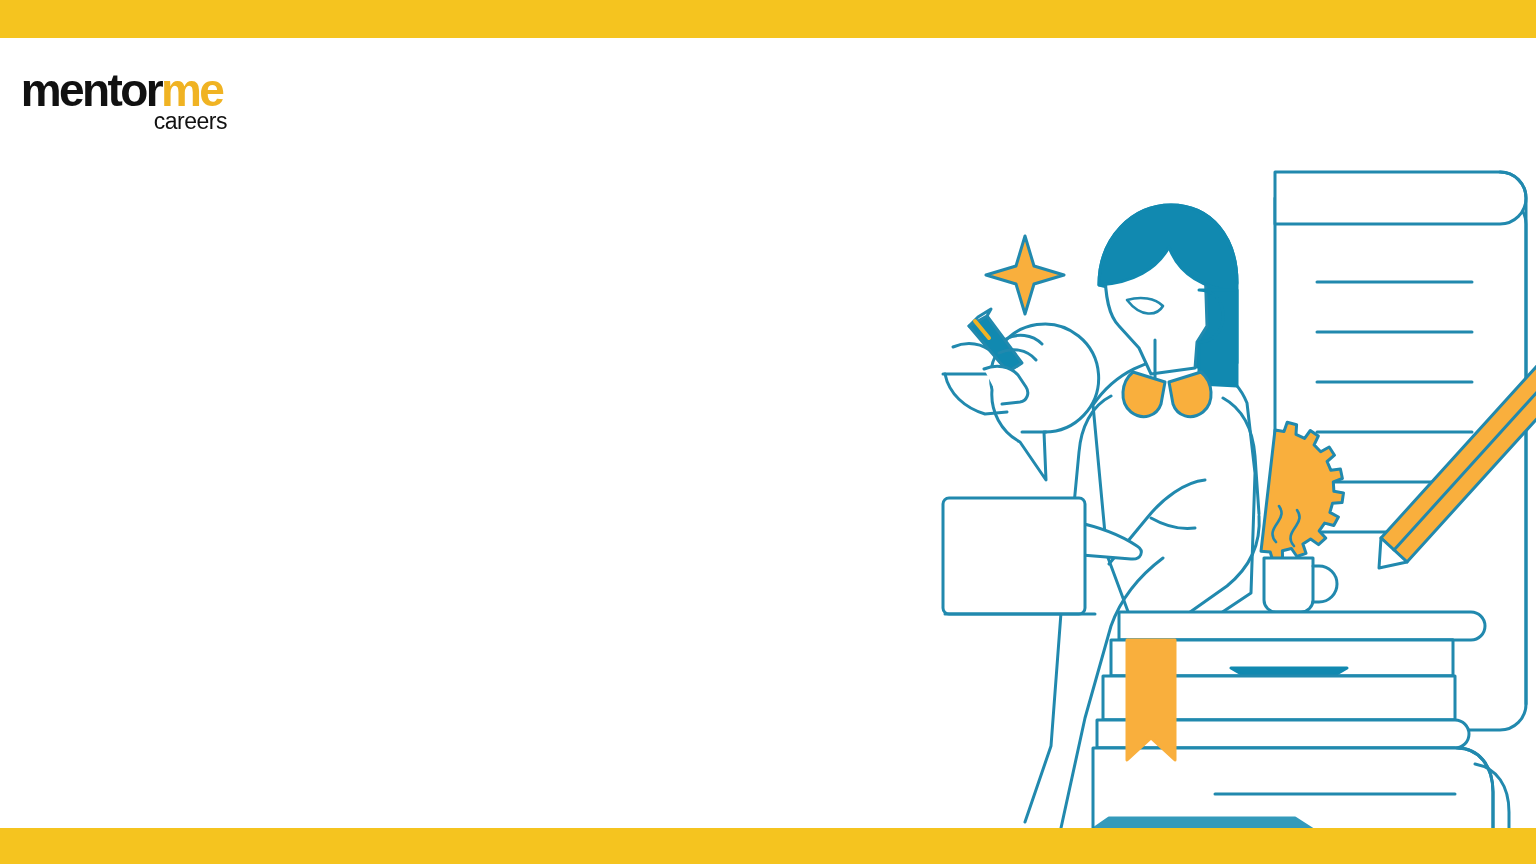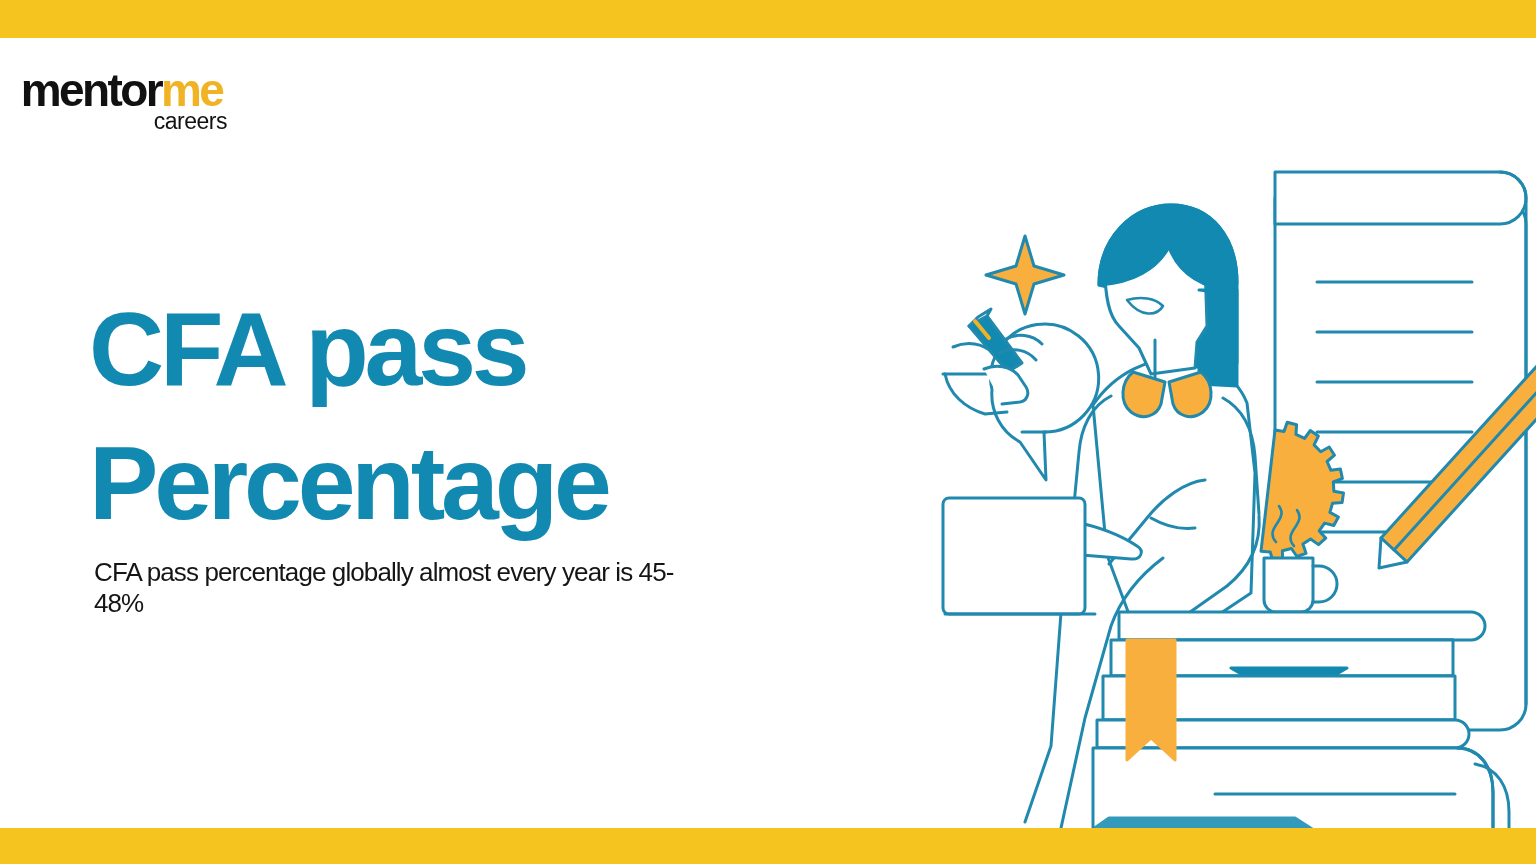--- a/index.html
+++ b/index.html
@@ -94,26 +94,21 @@
 <div class="slide">
 
   <div class="bar-top"></div>
 
   <div class="logo">
     <div class="logo-main"><span>mentor</span><span class="accent">me</span></div>
     <div class="logo-sub">careers</div>
   </div>
 
 
-  <h1 class="headline">
-    <span class="line">CFA pass</span>
-    <span class="line">Percentage</span>
-  </h1>
-
-  <p class="subhead">CFA pass percentage globally almost every year is 45-48%</p>
+
 
   <div class="illustration">
     <svg viewBox="0 0 625 690" xmlns="http://www.w3.org/2000/svg">
       <defs>
         <clipPath id="frameClip">
             <rect x="0" y="0" width="625" height="690"></rect>
           </clipPath>
       </defs>
       <g clip-path="url(#frameClip)" fill="none" stroke="#2189AE" stroke-width="3" stroke-linecap="round" stroke-linejoin="round">
 

